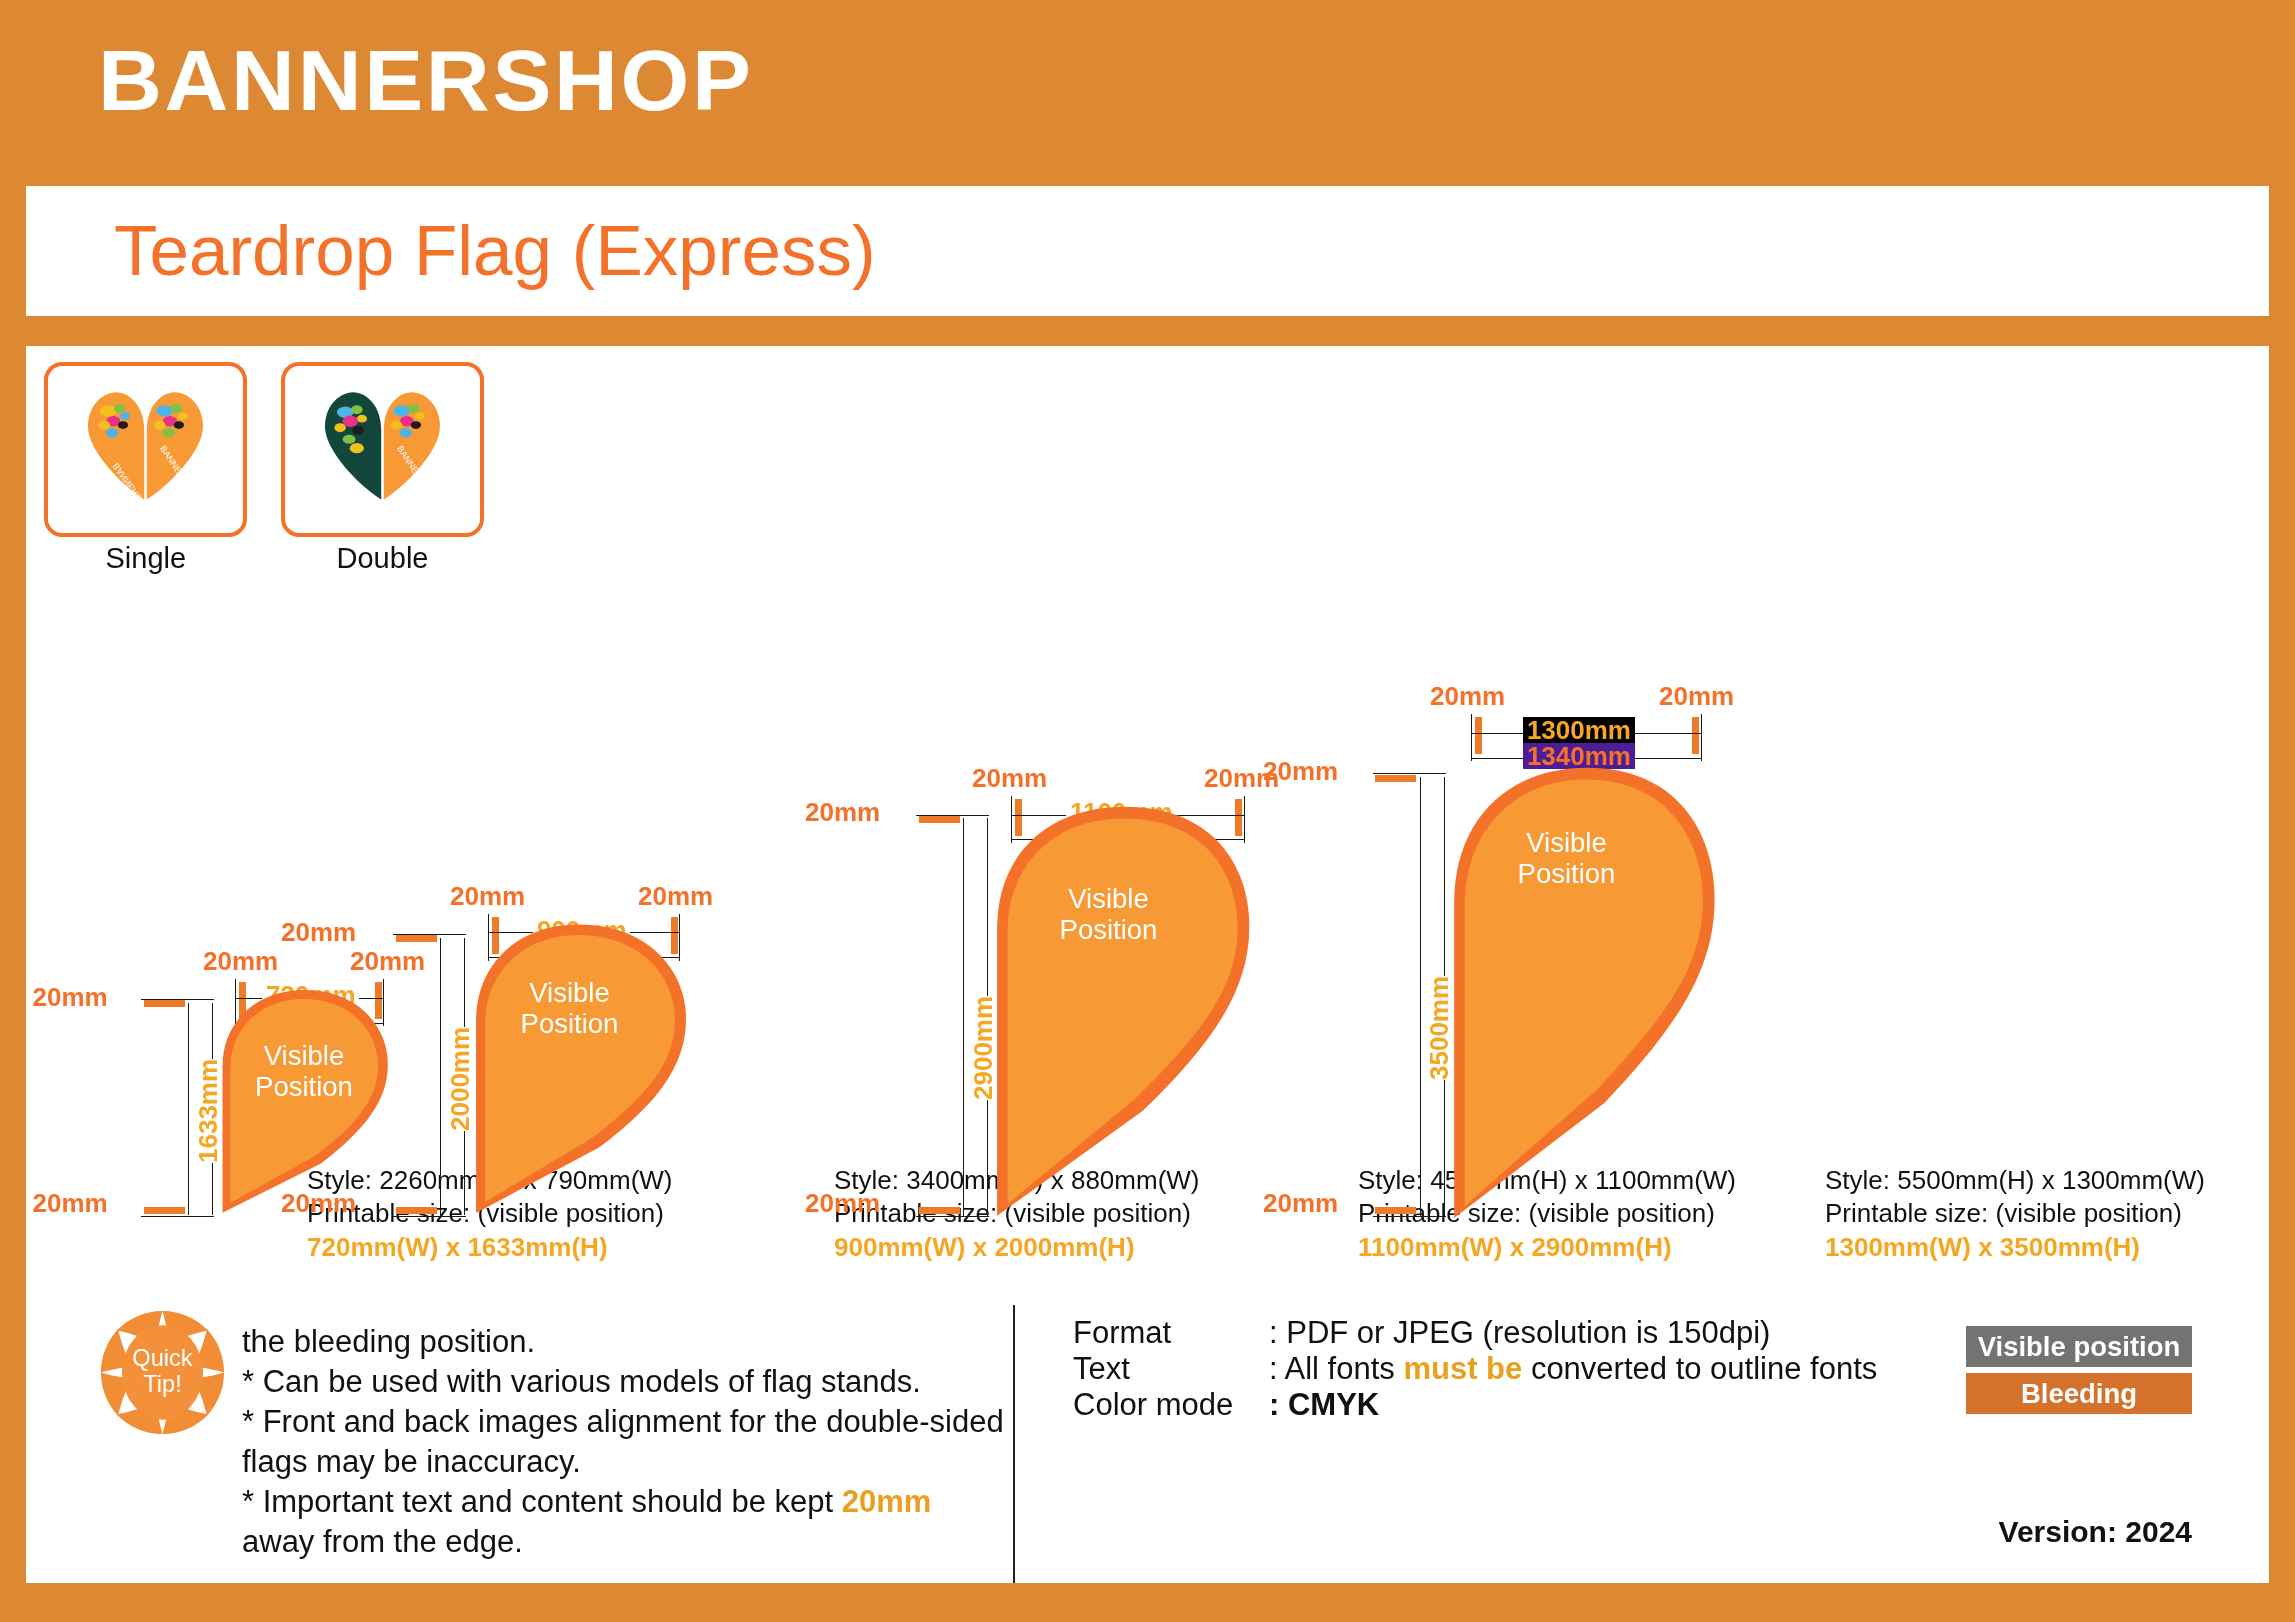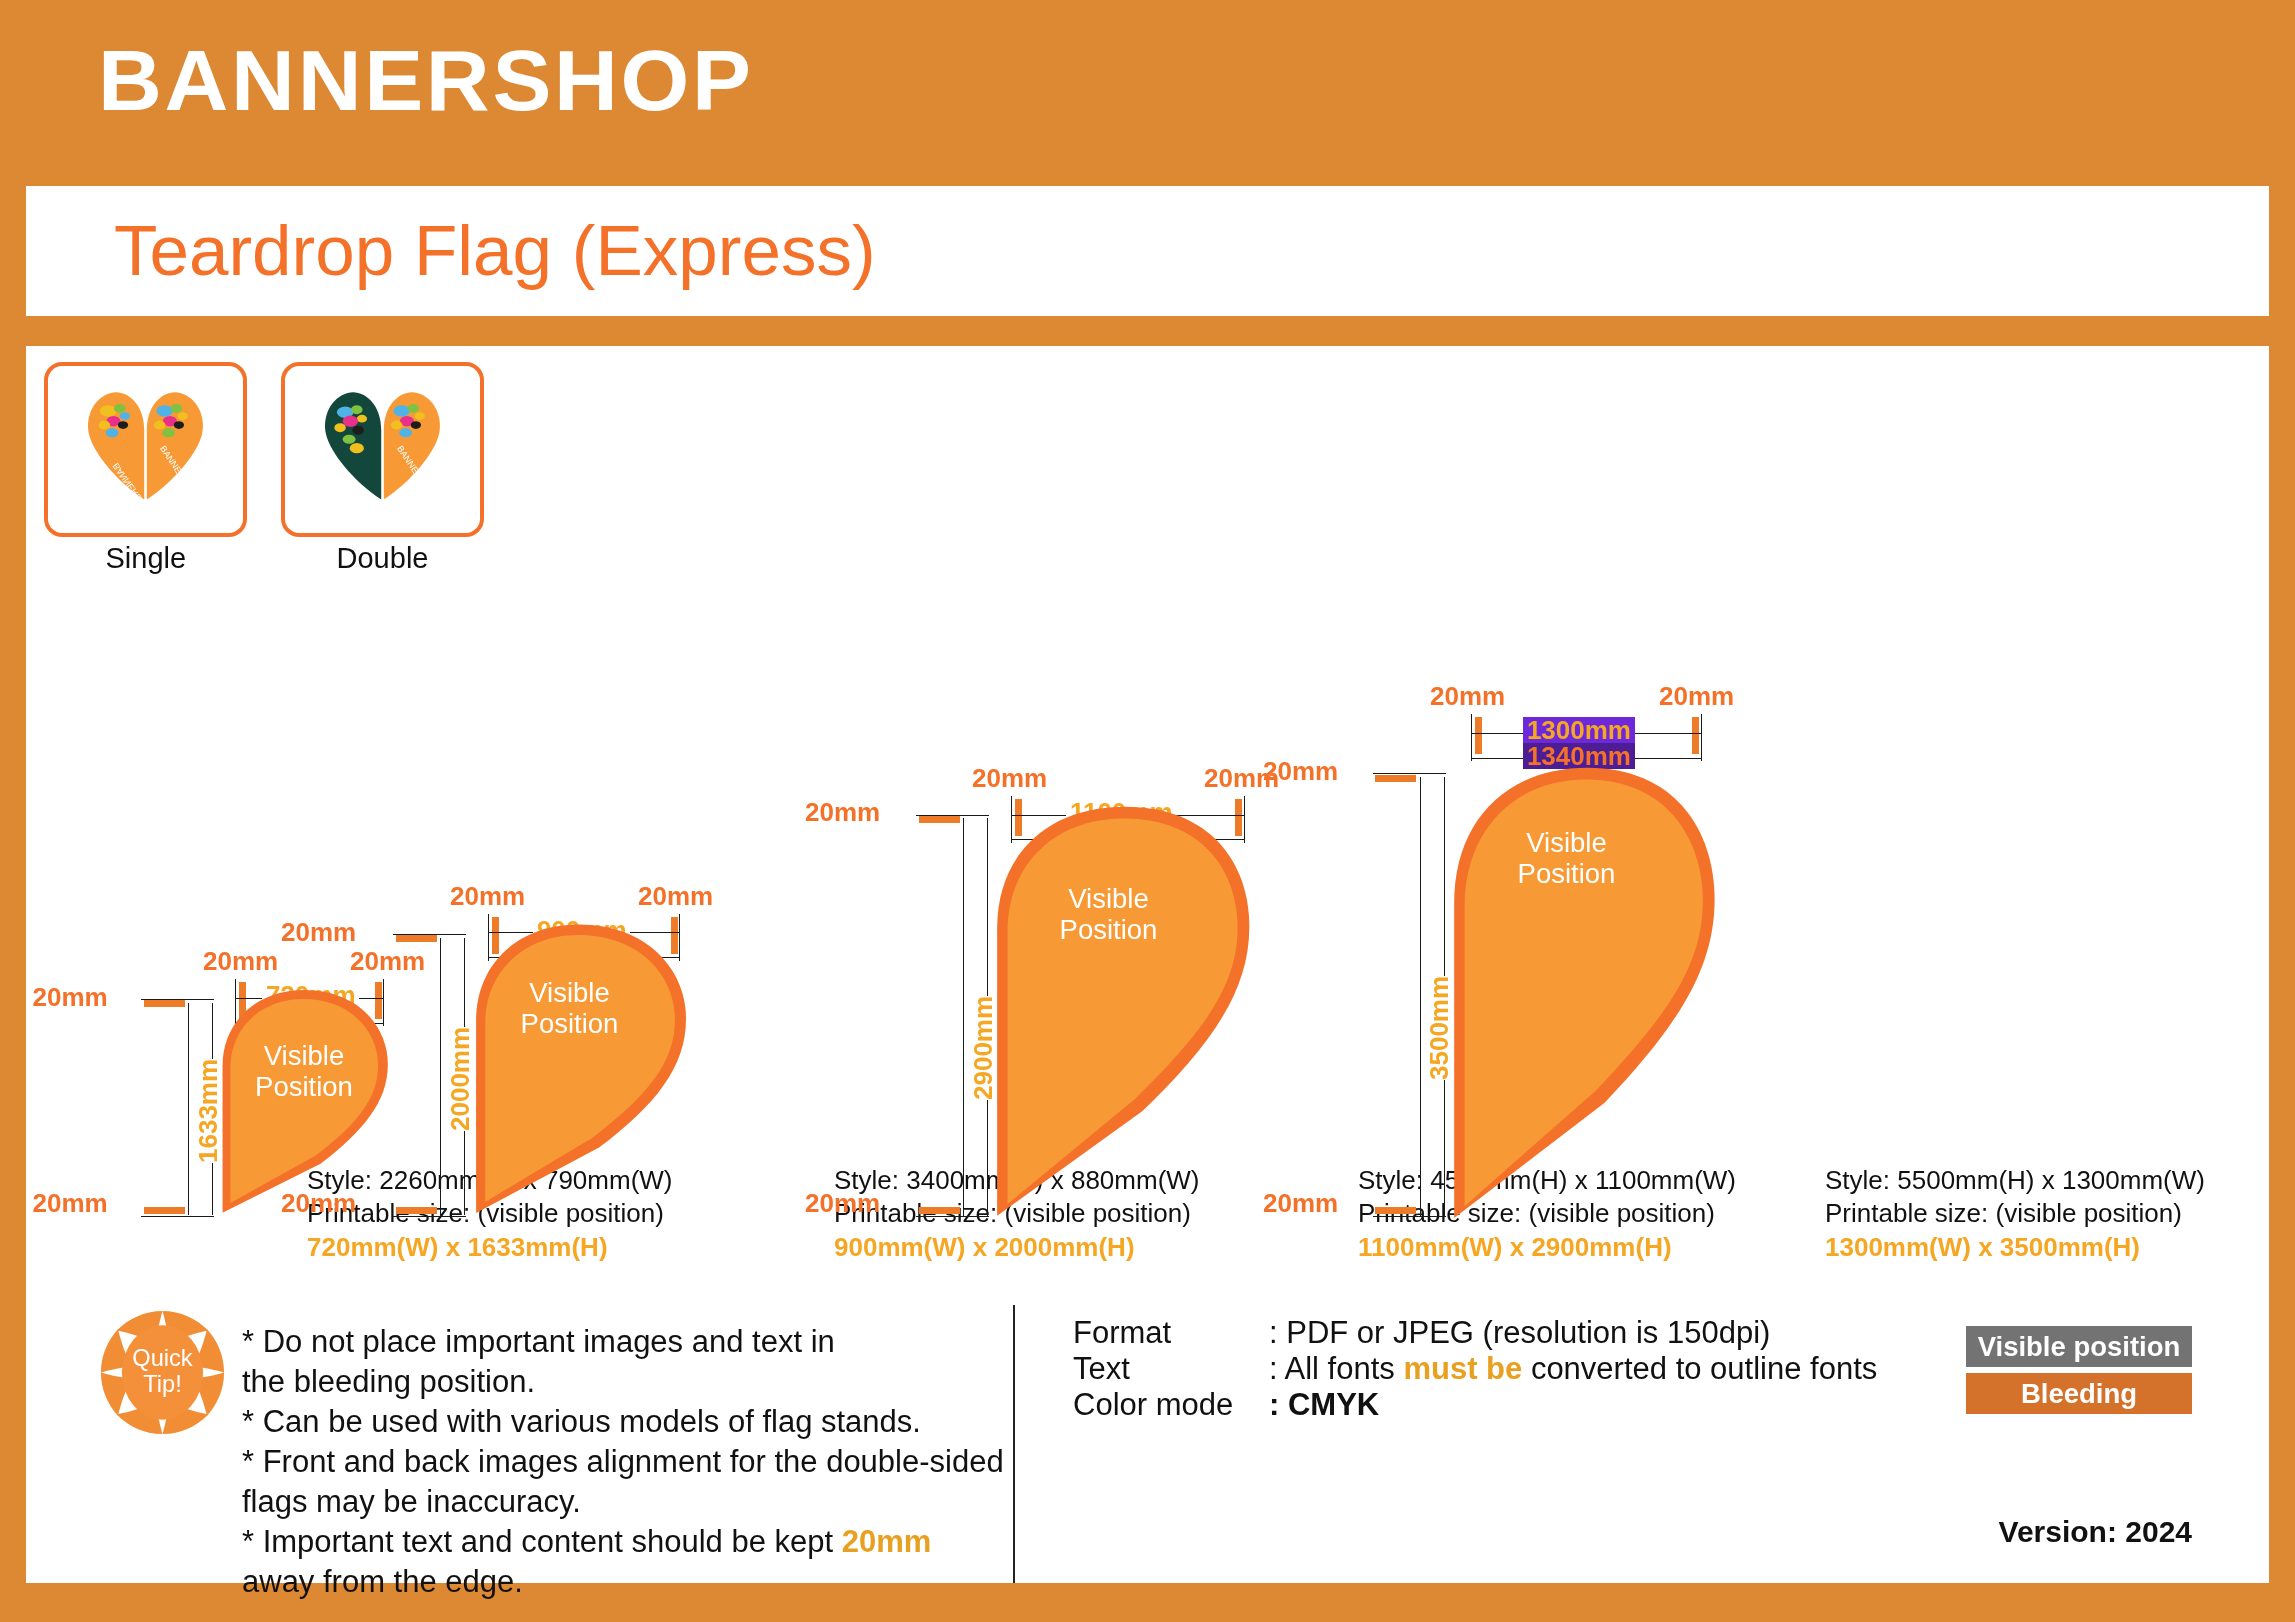--- a/index.html
+++ b/index.html
@@ -298,21 +298,21 @@
 
   <div class="flag-group" style="left:0;top:0;">
     <div class="dimlabel c-bleed" style="left:1404px;top:337px;">20mm</div>
     <div class="dimlabel c-bleed" style="left:1633px;top:337px;">20mm</div>
     <div class="tick-v" style="left:1449px;top:371px;width:7.2px;height:37px;"></div>
     <div class="tick-v" style="left:1666px;top:371px;width:7.2px;height:37px;"></div>
     <div class="gline gline-v" style="left:1445px;top:368px;height:47px;"></div>
     <div class="gline gline-v" style="left:1675px;top:368px;height:47px;"></div>
     <div class="gline gline-h" style="left:1445px;top:387px;width:230px;"></div>
     <div class="gline gline-h" style="left:1445px;top:412px;width:230px;"></div>
-    <div class="dimlabel c-vis" style="left:1497px;top:371px;background:#6d28d9;padding:0 3.9px;">1300mm</div>
+    <div class="dimlabel c-vis" style="left:1497px;top:371px;background:#000000;padding:0 3.9px;">1300mm</div>
     <div class="dimlabel c-bleed" style="left:1497px;top:397px;background:#4c1d95;padding:0 3.9px;">1340mm</div>
 
     <div class="dimlabel c-bleed" style="left:1237px;top:412px;">20mm</div>
     <div class="tick-h" style="left:1349px;top:429px;width:41px;height:7.2px;"></div>
     <div class="dimlabel c-bleed" style="left:1237px;top:844px;">20mm</div>
     <div class="tick-h" style="left:1349px;top:861px;width:41px;height:7.2px;"></div>
     <div class="gline gline-h" style="left:1347px;top:427px;width:73px;"></div>
     <div class="gline gline-h" style="left:1347px;top:870px;width:73px;"></div>
     <div class="gline gline-v" style="left:1394px;top:431px;height:439px;"></div>
     <div class="gline gline-v" style="left:1418px;top:431px;height:439px;"></div>
@@ -344,21 +344,20 @@
     <path d="M194 100 C194 126 184 148 168 166 C162 144 156 122 144 110 C162 108 180 104 194 100 Z"></path>
   </g>
   <ellipse cx="100" cy="100" rx="62" ry="72" fill="#F4903A"></ellipse>
 </svg>
 <div id="sun-text">
   <span>Quick</span><br>
   <span>Tip!</span>
 </div>
 
 <div id="notes">
-  <div class="note-line">* Do not place important images and text in</div>
   <div class="note-line">   the bleeding position.</div>
   <div class="note-line">* Can be used with various models of flag stands.</div>
   <div class="note-line">* Front and back images alignment for the double-sided</div>
   <div class="note-line">   flags may be inaccuracy.</div>
   <div class="note-line"><span>* Important text and content should be kept </span><span class="hl">20mm</span></div>
   <div class="note-line">   away from the edge.</div>
 </div>
 
 <div id="divider"></div>
 

